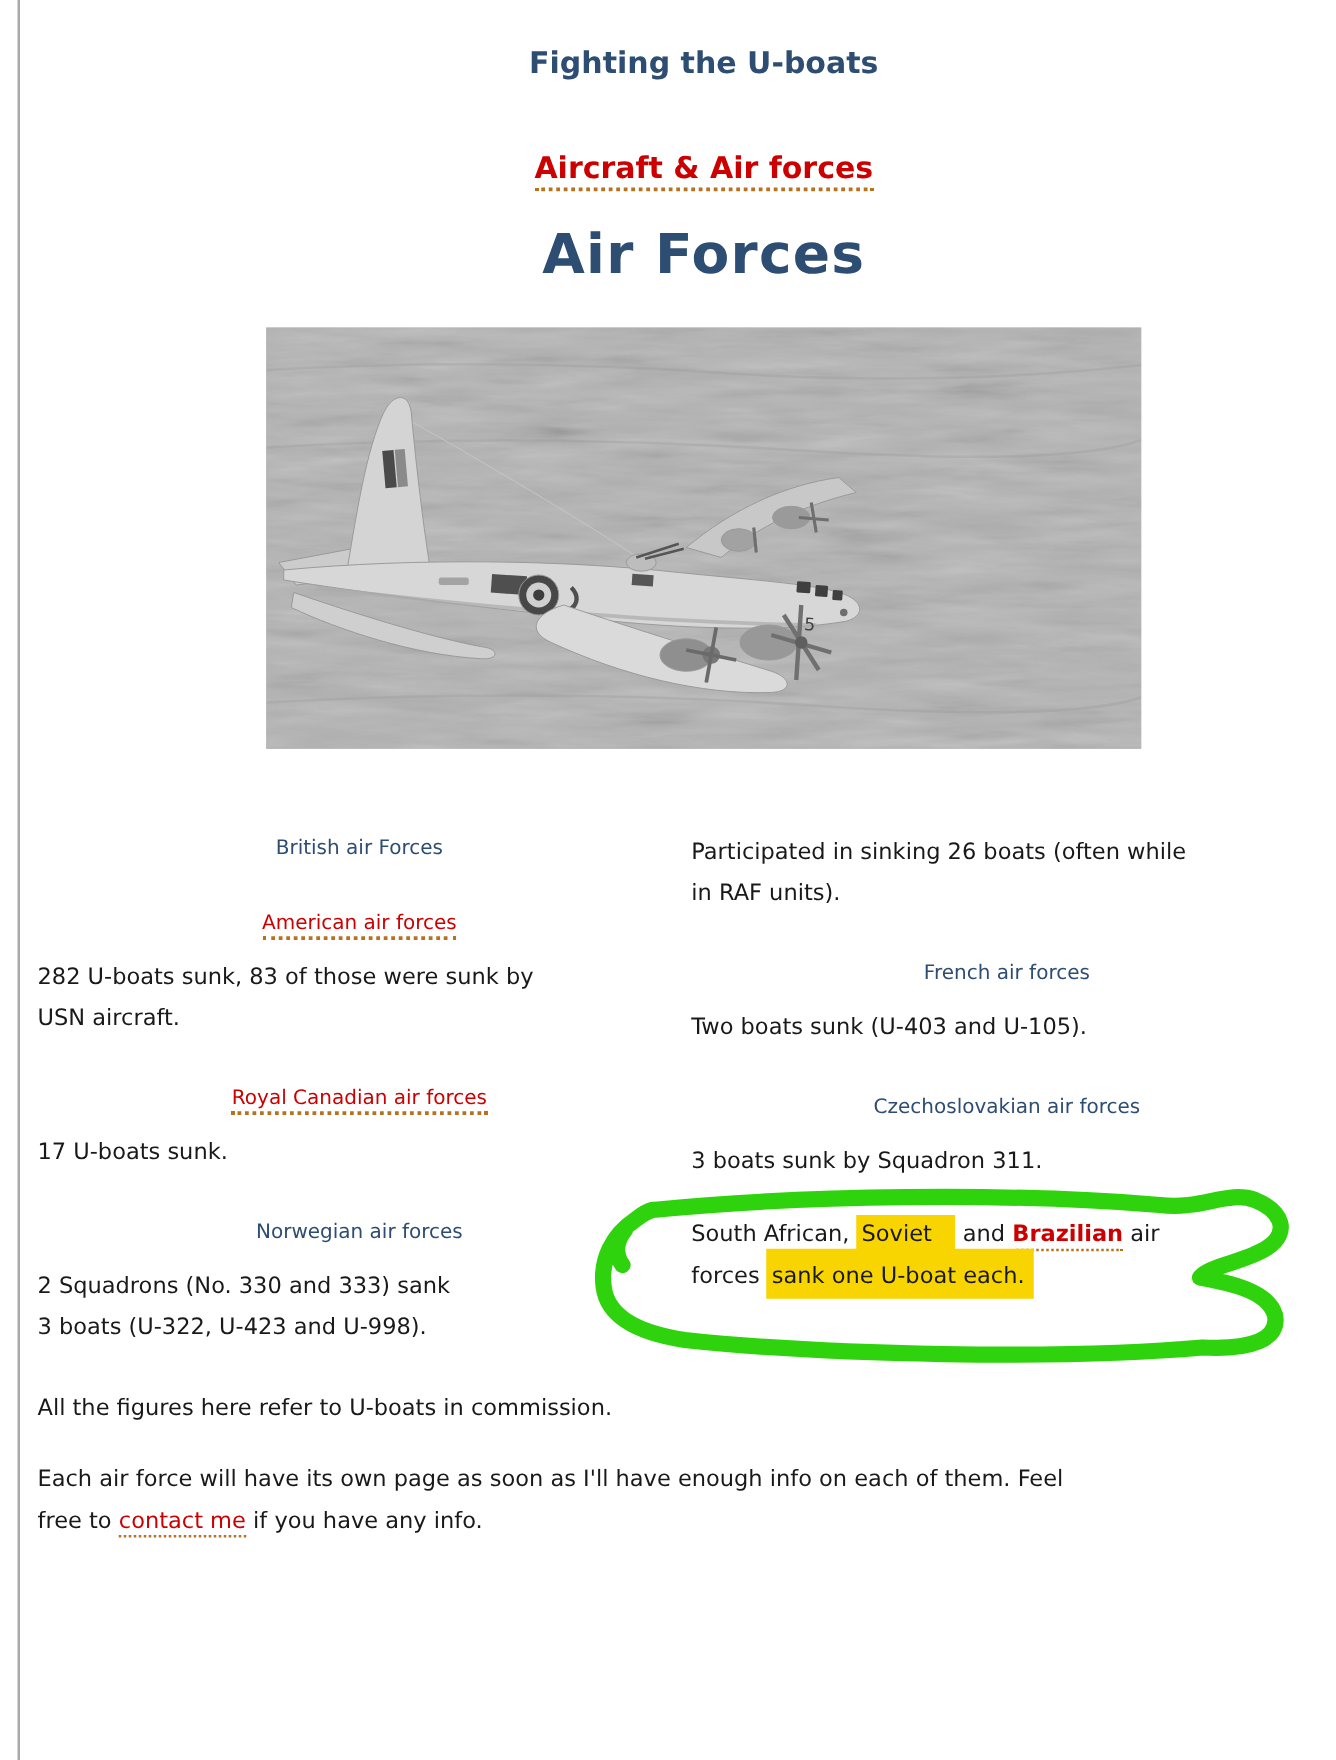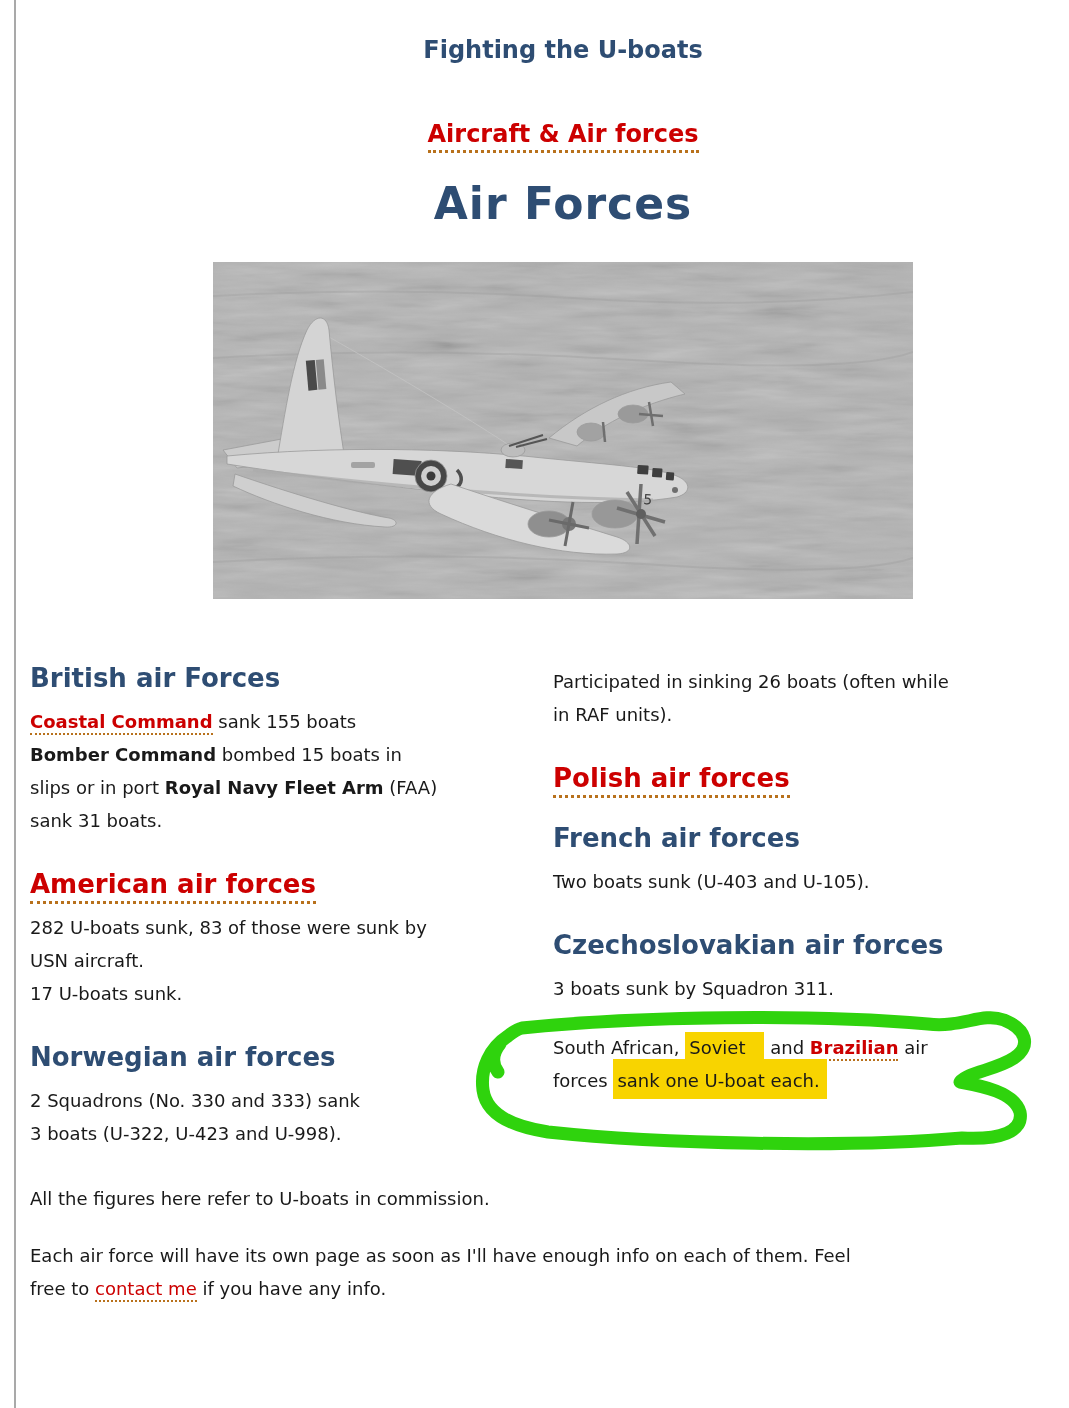--- a/index.html
+++ b/index.html
@@ -11,21 +11,21 @@
   .vline{position:absolute;left:14px;top:0;width:2px;height:1408px;background:var(--line,#a9a9a9);}
   .content{position:absolute;left:14px;top:0;width:1098px;padding-top:36px;}
   .t1{margin:0;text-align:center;font-size:24px;line-height:28px;font-weight:bold;color:var(--navy);}
   .t2{margin:56px 0 0;text-align:center;font-size:24px;line-height:28px;font-weight:bold;}
   .t2 a{color:var(--red);text-decoration:none;border-bottom:3px dotted var(--ul);padding-bottom:2px;cursor:pointer;}
   .t3{margin:30px 0 0;text-align:center;font-size:44px;line-height:51px;font-weight:bold;color:var(--navy);letter-spacing:1px;}
   .photo{display:block;margin:33px auto 0;background:#b3b3b3;}
   .cols{display:flex;margin:66px 0 0 16px;}
   .col-left{width:515px;flex:0 0 515px;}
   .col-right{width:505px;flex:0 0 505px;margin-left:8px;}
-  h3{font-size:26px;line-height:26px;font-weight:bold;margin:34px 0 14px;}
+  h3{font-size:16px;line-height:26px;font-weight:normal;margin:34px 0 14px;text-align:center;}
   h3:first-child{margin-top:0;}
   h3.navy{color:var(--navy);}
   h3.red a{color:var(--red);text-decoration:none;border-bottom:3px dotted var(--ul);padding-bottom:2px;cursor:pointer;}
   p.body{margin:0;font-size:18px;line-height:33px;white-space:pre-wrap;}
   .annotated{position:relative;margin-top:26px;}
   .bseg{font-weight:bold;}
   a.rlink{color:var(--red);font-weight:bold;text-decoration:none;border-bottom:2px dotted var(--ul);padding-bottom:1px;cursor:pointer;}
   a.tlink{color:var(--red);text-decoration:none;border-bottom:2px dotted var(--ul);padding-bottom:1px;cursor:pointer;}
   .hl1{background:var(--yellow);padding:5px 19px 6px 4px;}
   .hl2{background:var(--yellow);padding:11px 7px 8px 4px;}
@@ -101,36 +101,32 @@
       <path d="M360 240 L352 284 M336 258 L376 266" stroke="#6a6a6a" stroke-width="3" fill="none"></path>
       <ellipse cx="402" cy="252" rx="23" ry="14" fill="#989898"></ellipse>
       <path d="M428 222 L424 282 M404 246 L452 260 M414 230 L442 274" stroke="#707070" stroke-width="3.5" fill="none"></path>
       <circle cx="428" cy="252" r="5" fill="#5f5f5f" stroke="none"></circle>
     </g>
   </svg>
 
   <div class="cols">
     <div class="col-left" id="col-left">
         <h3 class="navy"><span>British air Forces</span></h3>
-        <p class="body"><a class="rlink">Coastal Command</a><span class="seg"> sank 155 boats
-</span><span class="bseg">Bomber Command</span><span class="seg"> bombed 15 boats in
-slips or in port </span><span class="bseg">Royal Navy Fleet Arm</span><span class="seg"> (FAA)
-sank 31 boats.</span></p>
         <h3 class="red"><a>American air forces</a></h3>
         <p class="body"><span class="seg">282 U-boats sunk, 83 of those were sunk by
 USN aircraft.</span></p>
+        <h3 class="red"><a>Royal Canadian air forces</a></h3>
         <p class="body"><span class="seg">17 U-boats sunk.</span></p>
         <h3 class="navy"><span>Norwegian air forces</span></h3>
         <p class="body"><span class="seg">2 Squadrons (No. 330 and 333) sank
 3 boats (U-322, U-423 and U-998).</span></p>
       </div>
     <div class="col-right" id="col-right">
         <p class="body"><span class="seg">Participated in sinking 26 boats (often while
 in RAF units).</span></p>
-        <h3 class="red"><a>Polish air forces</a></h3>
         <h3 class="navy"><span>French air forces</span></h3>
         <p class="body"><span class="seg">Two boats sunk (U-403 and U-105).</span></p>
         <h3 class="navy"><span>Czechoslovakian air forces</span></h3>
         <p class="body"><span class="seg">3 boats sunk by Squadron 311.</span></p>
         <div class="annotated">
           <p class="body"><span class="seg">South African, </span><span class="hl1">Soviet</span><span class="seg"> and </span><a class="rlink">Brazilian</a><span class="seg"> air
 forces </span><span class="hl2">sank one U-boat each.</span></p>
           <svg class="circle-svg" width="570" height="150" viewBox="0 0 570 150">
             <path d="M44 23 C162 11 332 9 450 19 C484 23 504 7 526 15 C548 24 554 41 536 53 C518 65 490 67 482 77 C504 81 536 87 542 107 C546 127 522 135 484 133 C372 143 182 139 70 127 C30 121 8 107 5 85 C2 63 12 43 30 31 C35 27 40 24 44 23 M22 39 C14 49 14 59 20 67" fill="none" stroke="#2fd30d" stroke-width="13" stroke-linecap="round" stroke-linejoin="round"></path>
           </svg>

